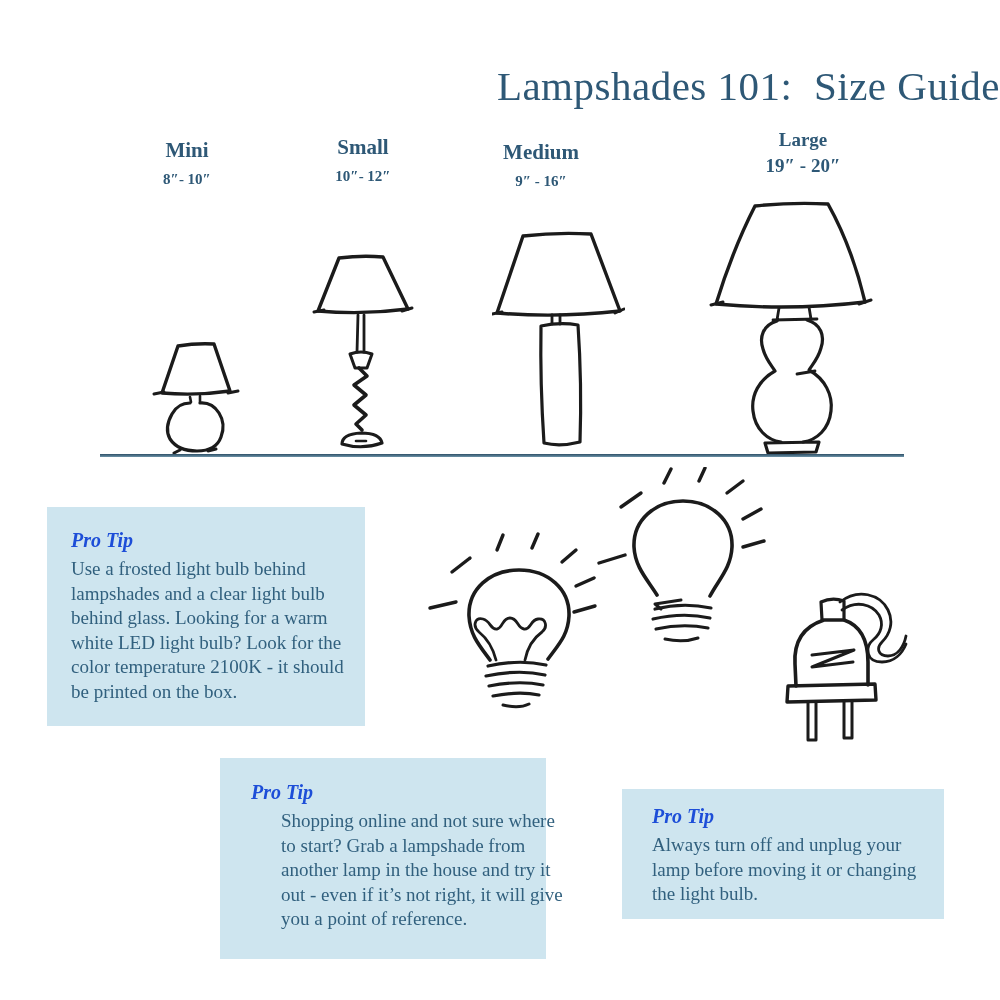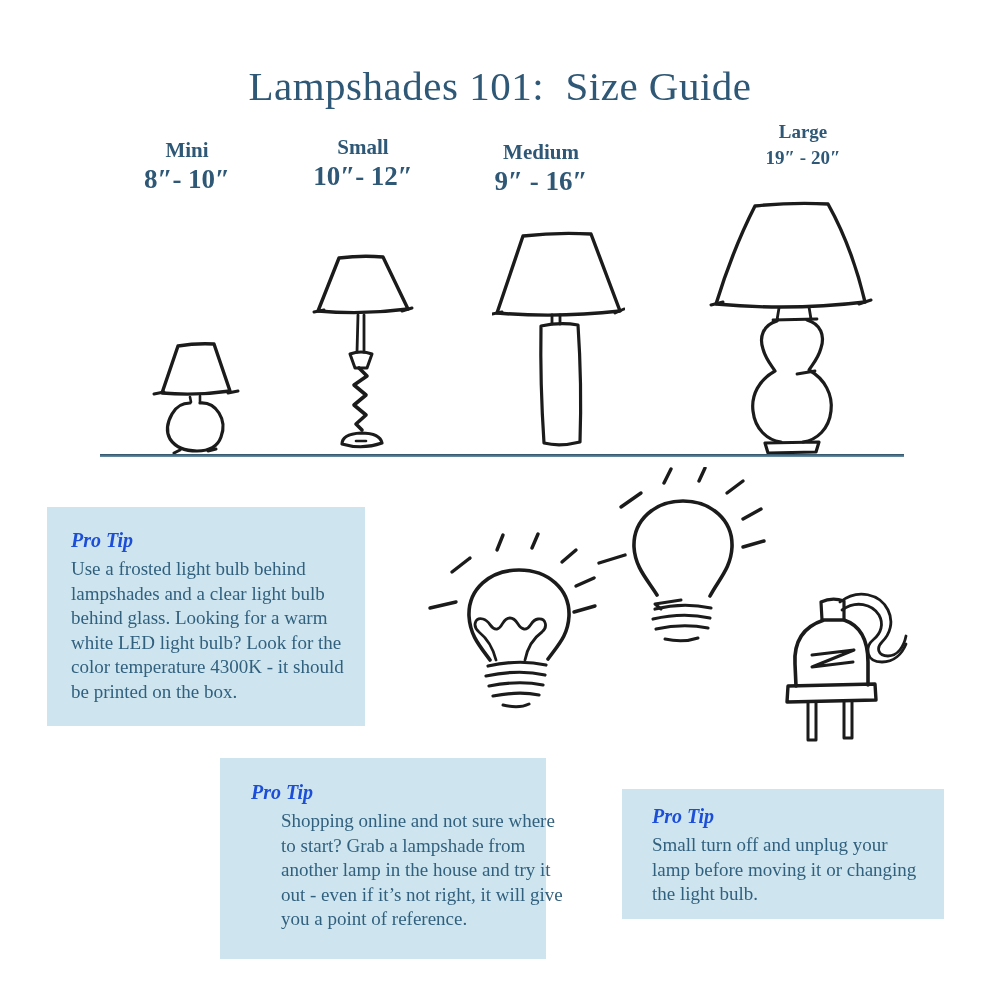--- a/index.html
+++ b/index.html
@@ -1,26 +1,26 @@
 <!DOCTYPE html>
 <html><head>
 <meta charset="utf-8">
 <style>
   html,body{margin:0;padding:0;background:#ffffff;}
   .canvas{
     position:relative;width:1000px;height:1000px;background:#ffffff;
     font-family:"Liberation Serif","DejaVu Serif",serif;color:#2f5b78;overflow:hidden;
   }
   .page-title{
-    position:absolute;left:0;top:62px;width:1000px;text-align:center;
+    position:absolute;left:0;top:62px;width:1000px;text-align:right;
     font-size:41px;font-weight:400;letter-spacing:.5px;color:#2e5876;white-space:pre;
   }
   .size-label{position:absolute;width:170px;text-align:center;font-weight:700;color:#2e5876;}
   .size-label .size-name{font-size:21px;line-height:23px;}
-  .size-label .size-range{font-size:27px;line-height:23px;margin-top:6px;white-space:pre;}
+  .size-label .size-range{font-size:15px;line-height:23px;margin-top:6px;white-space:pre;}
   .size-label.compact .size-name,.size-label.compact .size-range{font-size:19px;line-height:20px;}
   .sketch{position:absolute;}
   .sketch path{fill:none;stroke:#1b1b1b;stroke-linecap:round;stroke-linejoin:round;}
   .floor-line{position:absolute;left:100px;top:454px;width:804px;height:3px;
     background:linear-gradient(to bottom,#2d4f66,#6e94a9);}
   .tip-box{position:absolute;background:#cee5ef;color:#31607e;}
   .tip-heading{font-size:20px;font-weight:700;font-style:italic;color:#1d4ed8;}
   .tip-body{font-size:19px;line-height:24.5px;margin-top:5px;}
   #tip-1{left:47px;top:507px;width:318px;height:219px;box-sizing:border-box;padding:22px 18px 0 24px;}
   #tip-1 .tip-body{width:276px;}
@@ -41,21 +41,21 @@
     <div class="size-range">8″- 10″</div>
   </div>
   <div class="size-label" style="left:278px;top:136px;">
     <div class="size-name">Small</div>
     <div class="size-range">10″- 12″</div>
   </div>
   <div class="size-label" style="left:456px;top:141px;">
     <div class="size-name">Medium</div>
     <div class="size-range">9″ - 16″</div>
   </div>
-  <div class="size-label compact" style="left:718px;top:122px;">
+  <div class="size-label compact" style="left:718px;top:130px;">
     <div class="size-name">Large</div>
     <div class="size-range">19″ - 20″</div>
   </div>
 
   <svg class="sketch" style="left:150px;top:340px;" width="92" height="114" viewBox="0 0 92 114">
     <path stroke-width="3.4" d="M28,6 Q46,3 64,4 L80,51 Q46,56 12,53 Z"></path>
     <path stroke-width="3" d="M4,54 L14,52 M78,53 L88,51"></path>
     <path stroke-width="2.6" d="M40,57 L41,62 M50,56 L50,62"></path>
     <path stroke-width="3.2" d="M40,63 Q28,63 22,74 Q14,88 20,99 Q28,111 47,111 Q66,111 71,97 Q76,84 69,73 Q62,62 50,63"></path>
     <path stroke-width="3" d="M30,110 L24,113 M58,111 L66,109"></path>
@@ -85,29 +85,29 @@
     <path stroke-width="3.2" d="M68,124 C54,128 50,140 54,152 C57,163 63,169 66,174 C50,183 42,198 44,214 C46,232 58,243 72,245"></path>
     <path stroke-width="3.2" d="M98,123 C112,127 116,139 112,151 C109,162 103,168 100,173 C116,182 124,198 122,214 C120,232 108,243 94,245"></path>
     <path stroke-width="2.8" d="M88,177 L106,174"></path>
     <path stroke-width="3.2" d="M56,246 L110,245 L107,255 L59,256 Z"></path>
   </svg>
 
   <div class="floor-line"></div>
 
   <div class="tip-box" id="tip-1">
     <div class="tip-heading">Pro Tip</div>
-    <div class="tip-body">Use a frosted light bulb behind lampshades and a clear light bulb behind glass. Looking for a warm white LED light bulb? Look for the color temperature 4300K - it should be printed on the box.</div>
+    <div class="tip-body">Use a frosted light bulb behind lampshades and a clear light bulb behind glass. Looking for a warm white LED light bulb? Look for the color temperature 2100K - it should be printed on the box.</div>
   </div>
   <div class="tip-box" id="tip-2">
     <div class="tip-heading">Pro Tip</div>
     <div class="tip-body">Shopping online and not sure where to start? Grab a lampshade from another lamp in the house and try it out - even if it’s not right, it will give you a point of reference.</div>
   </div>
   <div class="tip-box" id="tip-3">
     <div class="tip-heading">Pro Tip</div>
-    <div class="tip-body">Small turn off and unplug your lamp before moving it or changing the light bulb.</div>
+    <div class="tip-body">Always turn off and unplug your lamp before moving it or changing the light bulb.</div>
   </div>
 
   <svg class="sketch" style="left:424px;top:532px;" width="174" height="184" viewBox="0 0 174 184">
     <path stroke-width="3.6" d="M66,128 C55,113 46,103 45,84 C44,57 66,38 95,38 C124,38 146,57 145,84 C144,103 135,112 124,127"></path>
     <path stroke-width="2.8" d="M72,128 C68,112 60,104 55,100 C48,94 51,85 59,87 C67,89 66,98 73,97 C79,96 78,86 86,86 C94,86 93,96 100,97 C107,98 106,88 114,87 C122,86 124,95 118,100 C111,105 104,113 101,128"></path>
     <path stroke-width="3.2" d="M64,134 Q95,127 122,133"></path>
     <path stroke-width="3.2" d="M62,144 Q95,137 121,143"></path>
     <path stroke-width="3.2" d="M65,154 Q95,148 119,153"></path>
     <path stroke-width="3.2" d="M69,164 Q95,159 115,163"></path>
     <path stroke-width="3" d="M79,173 Q95,177 105,172"></path>

